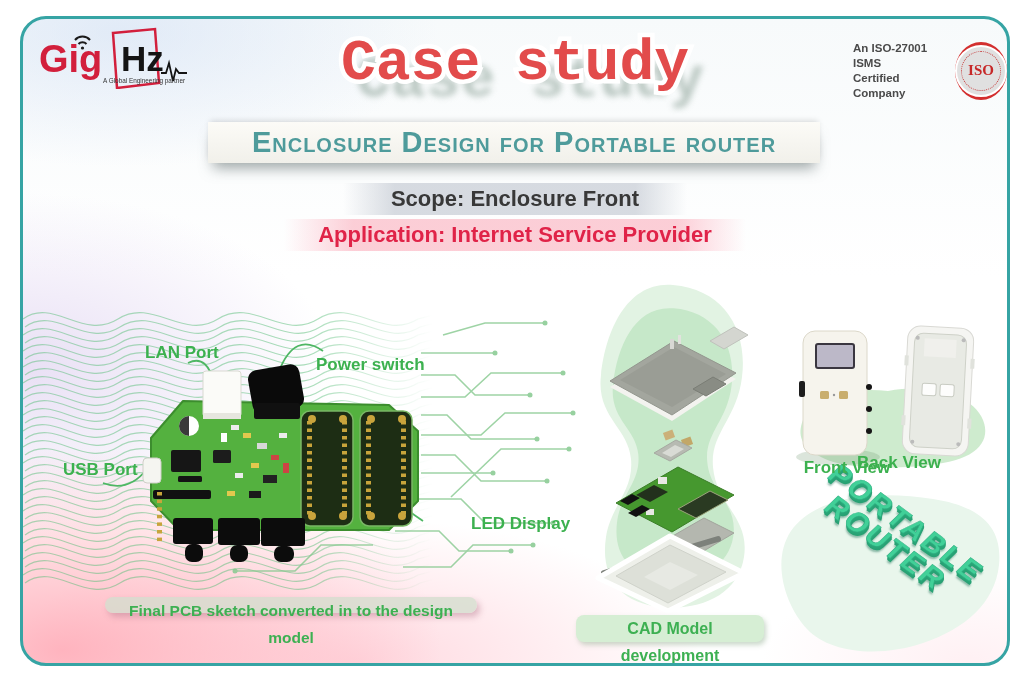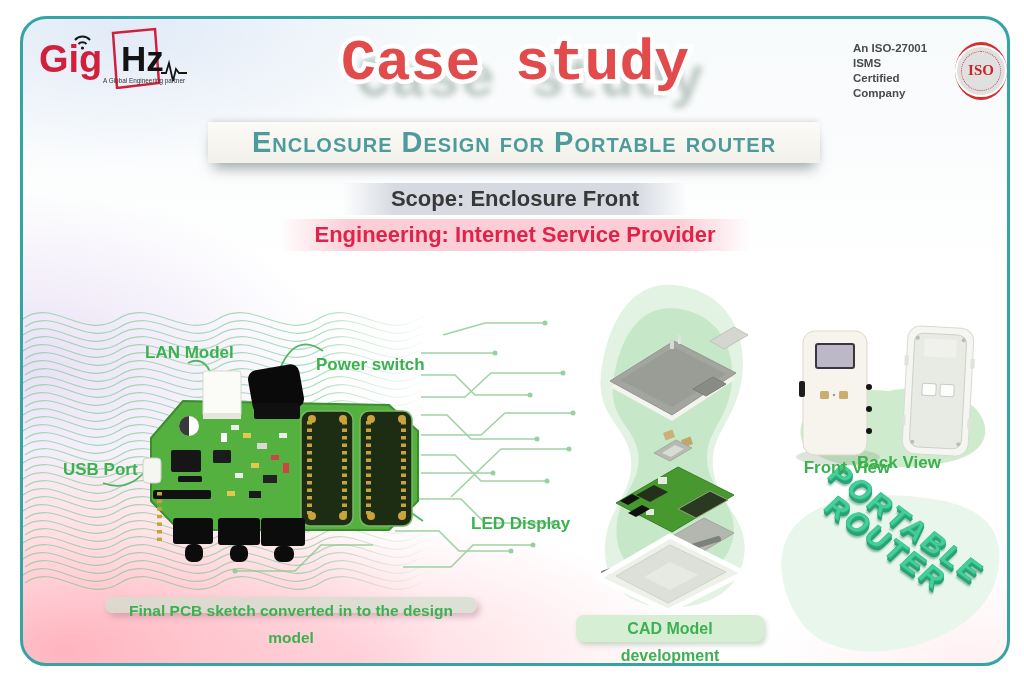--- a/index.html
+++ b/index.html
@@ -371,24 +371,24 @@
             <div class="iso-core">ISO</div>
           </div>
     </div>
   </div>
 
   <div class="banner">Enclosure Design for Portable router</div>
   <div class="info-row" style="top:164px;">
     <span class="scope-band">Scope: Enclosure Front</span>
   </div>
   <div class="info-row" style="top:200px;">
-    <span class="app-band">Engineering: Internet Service Provider</span>
-  </div>
-
-  <div class="pcb-label" style="left:122px;top:324px;">LAN Model</div>
+    <span class="app-band">Application: Internet Service Provider</span>
+  </div>
+
+  <div class="pcb-label" style="left:122px;top:324px;">LAN Port</div>
   <div class="pcb-label" style="left:293px;top:336px;">Power switch</div>
   <div class="pcb-label" style="left:40px;top:441px;">USB Port</div>
   <div class="pcb-label" style="left:404px;top:495px;margin-left:44px;">LED Display</div>
 
   <div class="pill pcb-pill">Final PCB sketch converted in to the design model</div>
   <div class="pill cad-pill">CAD Model development</div>
 
   <div class="view-label" style="left:774px;top:439px;">Front View</div>
   <div class="view-label" style="left:826px;top:434px;">Back View</div>
 

